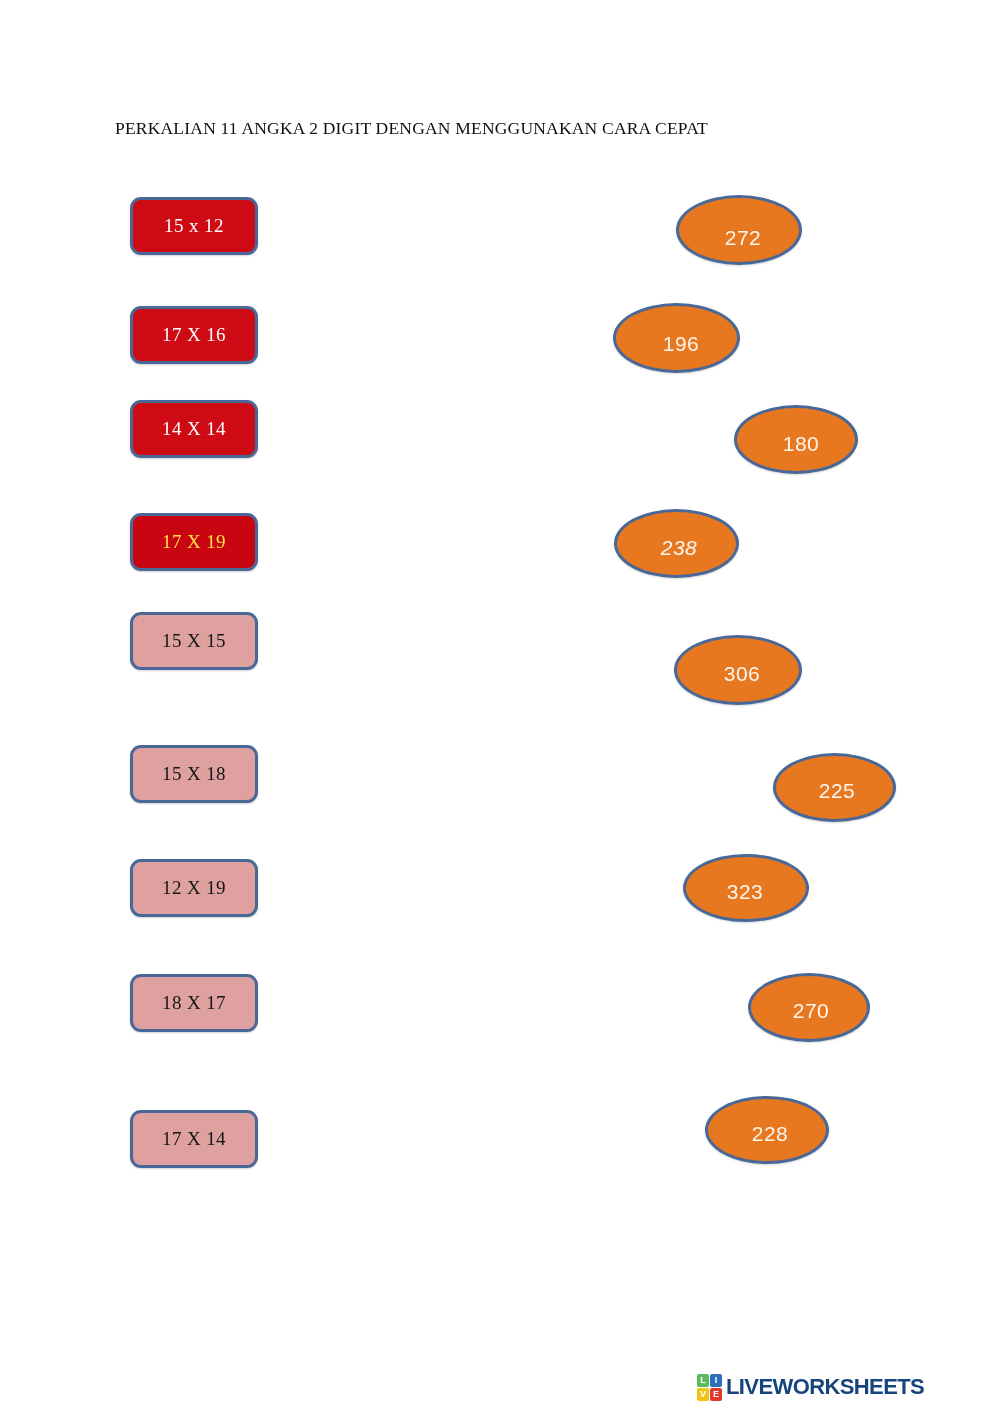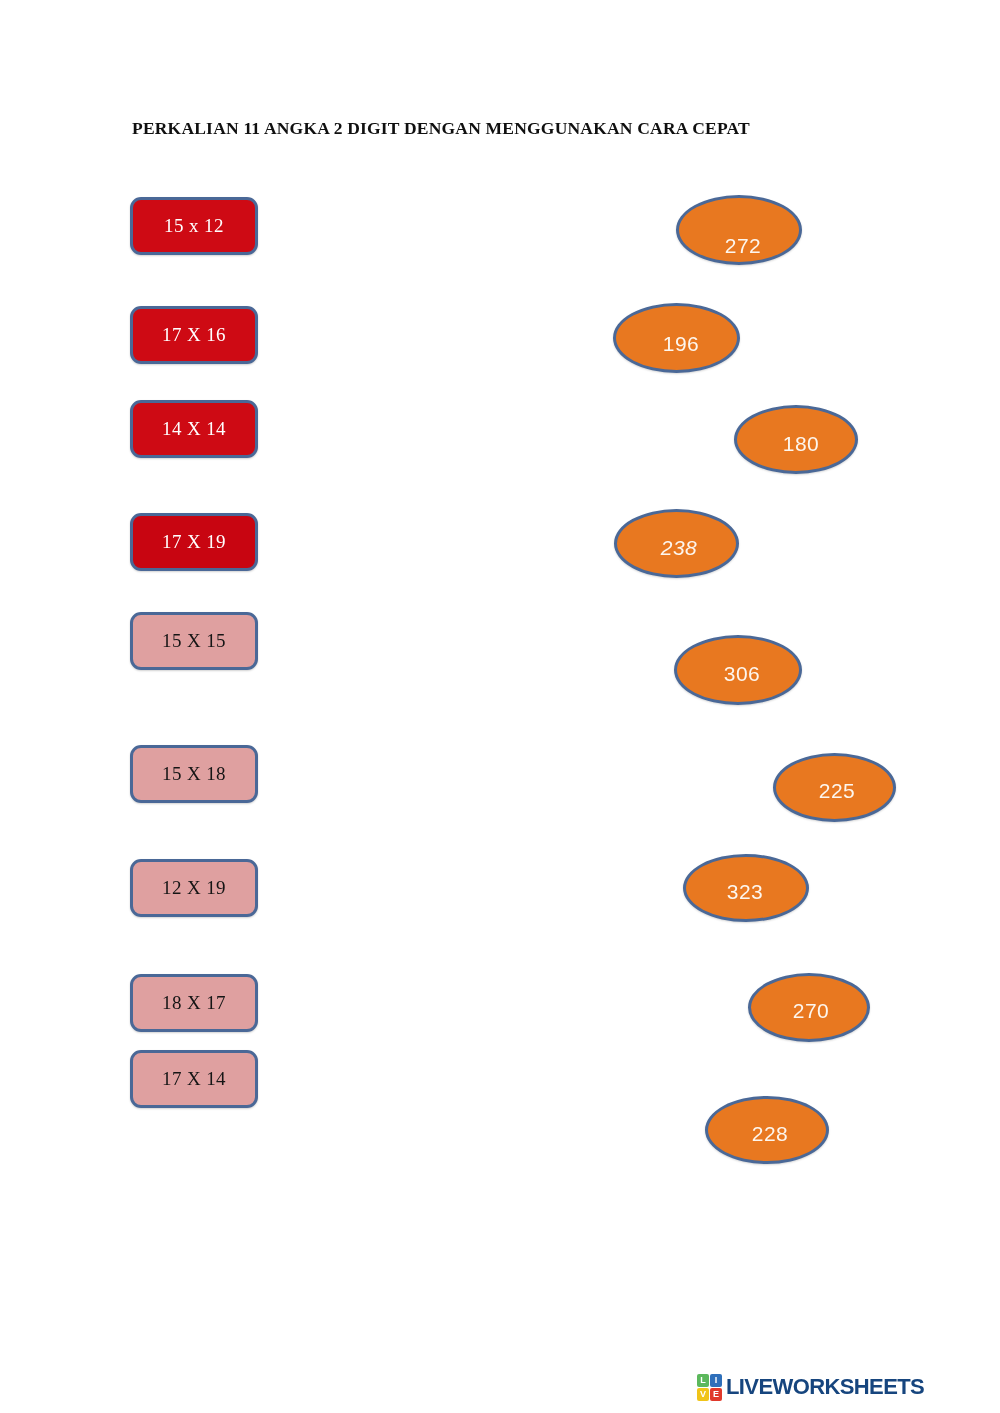--- a/index.html
+++ b/index.html
@@ -15,26 +15,26 @@
     position: relative;
     width: 1000px;
     height: 1413px;
     background: #ffffff;
     overflow: hidden;
   }
 
   
   #worksheet-title {
     position: absolute;
-    left: 132px;
+    left: 115px;
     top: 118px;
     width: 760px;
     font-family: "Liberation Serif", serif;
     font-size: 17.5px;
-    font-weight: 700;
+    font-weight: 400;
     letter-spacing: 0.2px;
     color: #101010;
     white-space: nowrap;
   }
 
   
   .op-card {
     position: absolute;
     box-sizing: border-box;
     width: 128px;
@@ -50,21 +50,21 @@
     user-select: none;
     box-shadow: 0 1px 2px rgba(0,0,0,0.18);
     font-family: Liberation Serif, serif;
   }
   .op-card.red {
     background: #ce0a14;
     color: #ffffff;
   }
   .op-card.red.deep {
     background: #c80511;
-    color: #ffffff;
+    color: #fde047;
   }
   .op-card.pink {
     background: #dfa0a0;
     color: #151515;
   }
 
   
   .ans-ellipse {
     position: absolute;
     box-sizing: border-box;
@@ -132,25 +132,25 @@
 
   <div id="operations-column">
       <div class="op-card red" style="left: 130px; top: 197px;">15 x 12</div>
       <div class="op-card red" style="left: 130px; top: 306px;">17 X 16</div>
       <div class="op-card red" style="left: 130px; top: 400px;">14 X 14</div>
       <div class="op-card red deep" style="left: 130px; top: 513px;">17 X 19</div>
       <div class="op-card pink" style="left: 130px; top: 612px;">15 X 15</div>
       <div class="op-card pink" style="left: 130px; top: 745px;">15 X 18</div>
       <div class="op-card pink" style="left: 130px; top: 859px;">12 X 19</div>
       <div class="op-card pink" style="left: 130px; top: 974px;">18 X 17</div>
-      <div class="op-card pink" style="left: 130px; top: 1050px;">17 X 14</div>
+      <div class="op-card pink" style="left: 130px; top: 1110px;">17 X 14</div>
     </div>
   <div id="answers-column">
       <div class="ans-ellipse" style="left: 676px; top: 195px; width: 126px; height: 70px;">
-        <span class="ans-label" style="left: 64px; top: 48px;">272</span>
+        <span class="ans-label" style="left: 64px; top: 40px;">272</span>
       </div>
       <div class="ans-ellipse" style="left: 613px; top: 303px; width: 127px; height: 70px;">
         <span class="ans-label" style="left: 65px; top: 38px;">196</span>
       </div>
       <div class="ans-ellipse" style="left: 734px; top: 405px; width: 124px; height: 69px;">
         <span class="ans-label" style="left: 64px; top: 36px; text-align: center;">180</span>
       </div>
       <div class="ans-ellipse" style="left: 614px; top: 509px; width: 125px; height: 69px;">
         <span class="ans-label" style="left: 62px; top: 36px; font-style: italic;">238</span>
       </div>

